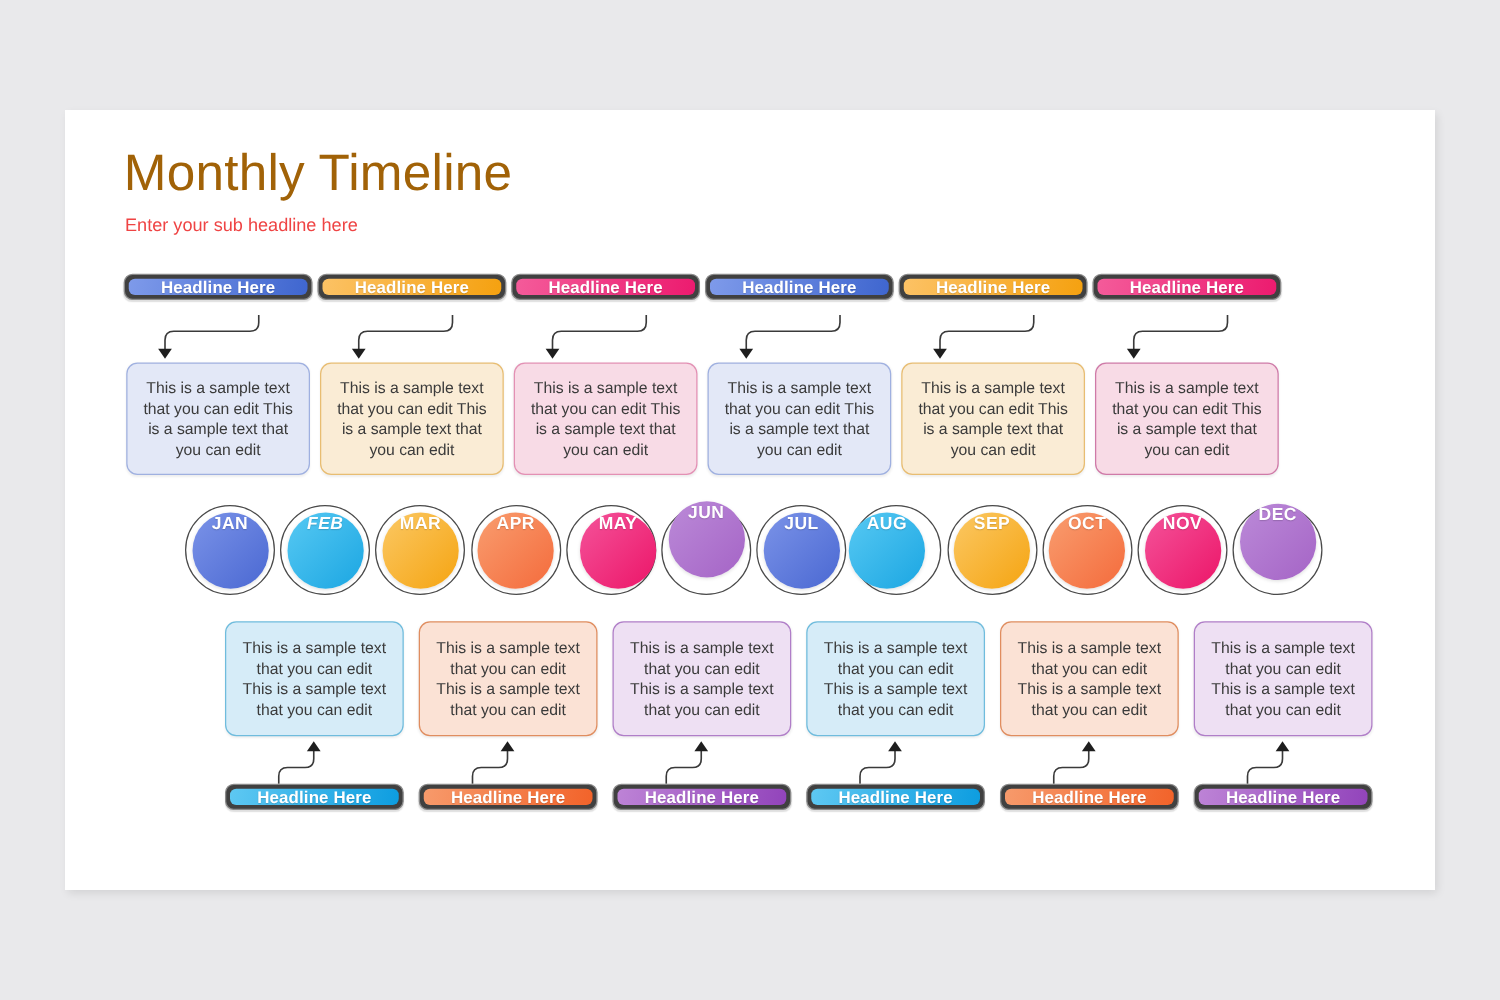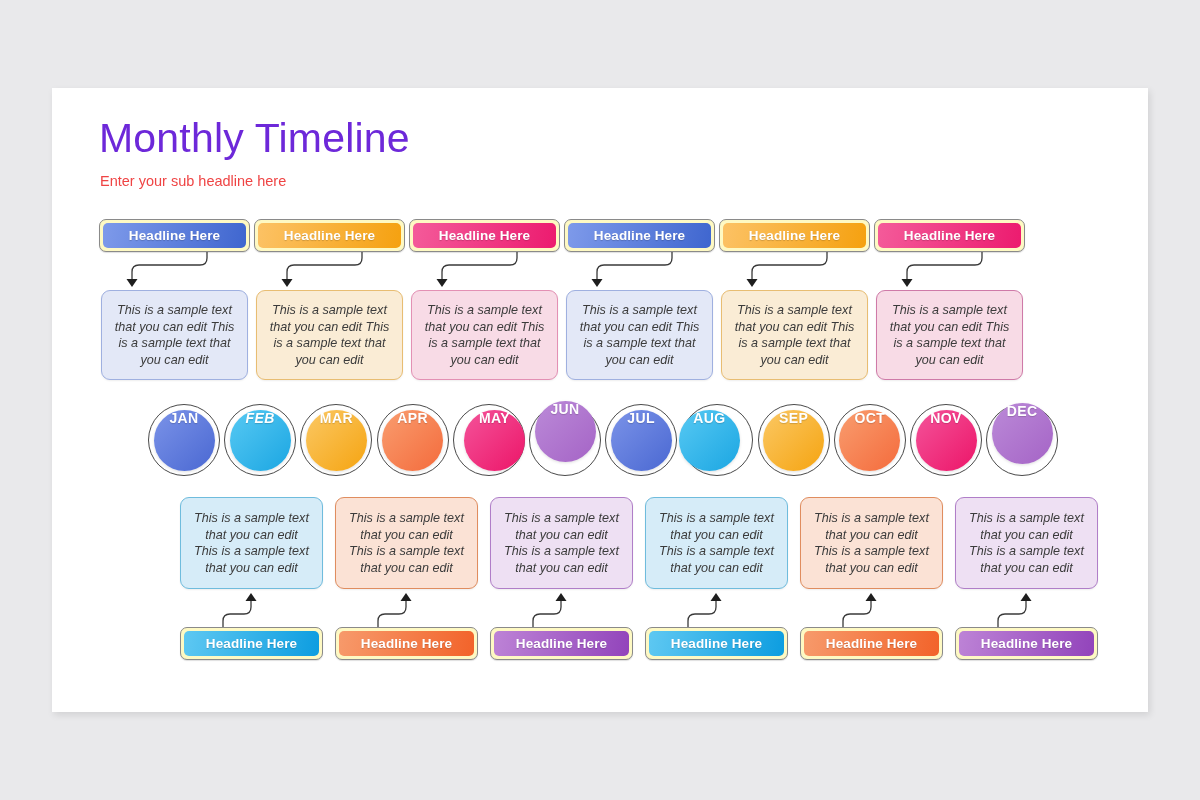--- a/index.html
+++ b/index.html
@@ -24,39 +24,39 @@
     box-shadow: 2px 3px 7px rgba(0,0,0,0.10);
   }
 
   
   .page-title {
     position: absolute;
     left: 47px;
     top: 27px;
     font-size: 41px;
     font-weight: 400;
-    color: #6d28d9;
+    color: #a16207;
     letter-spacing: 0.2px;
     white-space: nowrap;
   }
   .page-subtitle {
     position: absolute;
     left: 48px;
     top: 85px;
     font-size: 14.5px;
     color: #ef4444;
     white-space: nowrap;
   }
 
   
   .pill {
     position: absolute;
-    height: 33px;
+    height: 21px;
     border-radius: 7px;
-    background: #fef9c3;
+    background: #404040;
     border: 1px solid #8a8a8a;
     box-sizing: border-box;
     padding: 3px;
     box-shadow: 0 1px 1px rgba(0,0,0,0.13);
   }
   .pill .fill {
     width: 100%;
     height: 100%;
     border-radius: 5px;
     display: flex;
@@ -76,21 +76,20 @@
   
   .textcard {
     position: absolute;
     border-radius: 9px;
     box-sizing: border-box;
     display: flex;
     align-items: center;
     justify-content: center;
     padding: 19px 11px;
     box-shadow: 0 1px 2px rgba(0,0,0,0.07);
-    font-style: italic;
   }
   .textcard .body {
     font-size: 12.6px;
     line-height: 16.5px;
     color: #3b3b3b;
     text-align: center;
   }
 
   
   .ring {

